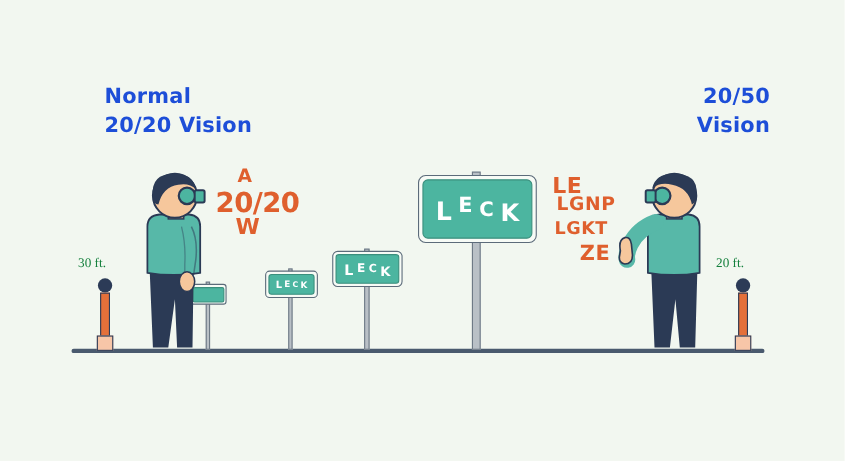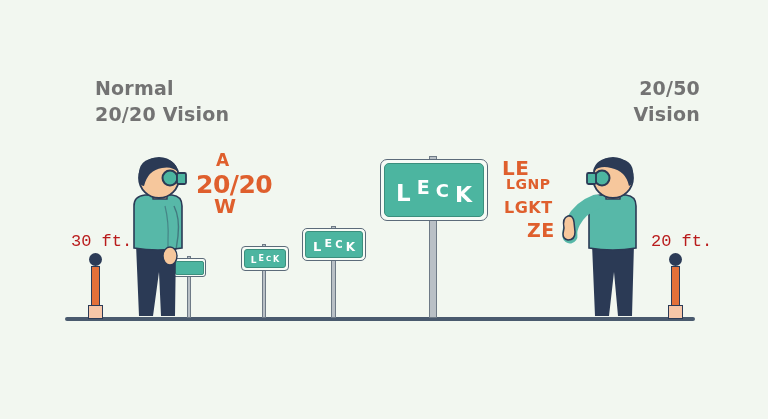--- a/index.html
+++ b/index.html
@@ -14,36 +14,36 @@
     background: #f2f7f0;
     overflow: hidden;
     font-family: "DejaVu Sans", sans-serif;
   }
 
   
   .title {
     position: absolute;
     font-family: "DejaVu Sans", sans-serif;
     font-weight: bold;
-    color: #737373;
+    color: #1d4ed8;
     font-size: 19px;
     line-height: 26px;
     letter-spacing: 0.2px;
     white-space: pre;
   }
   #title-left  { left: 95px; top: 75px; text-align: left; }
   #title-right { right: 68px; top: 75px; text-align: right; }
 
   
   .marker { position: absolute; }
   .marker-label {
     position: absolute;
-    font-size: 17px;
-    color: #b91c1c;
-    font-family: Liberation Mono, monospace;
+    font-size: 12px;
+    color: #15803d;
+    font-family: Liberation Serif, serif;
     white-space: nowrap;
   }
   .marker-dot {
     position: absolute;
     width: 13px; height: 13px;
     border-radius: 50%;
     background: #2c3b57;
   }
   .marker-post {
     position: absolute;
@@ -77,21 +77,21 @@
     color: #df5f2d;
     font-family: "DejaVu Sans", sans-serif;
     font-weight: bold;
     white-space: pre;
   }
   #oc-a    { left: 216px; top: 150px; font-size: 17px; }
   #oc-2020 { left: 196px; top: 170px; font-size: 25px; letter-spacing: -0.5px; }
   #oc-w    { left: 214px; top: 194px; font-size: 20px; }
 
   #rc-r1 { left: 502px; top: 156px; font-size: 20px; letter-spacing: 0.5px; }
-  #rc-r2 { left: 506px; top: 176px; font-size: 14px; letter-spacing: 0.5px; }
+  #rc-r2 { left: 506px; top: 176px; font-size: 17px; letter-spacing: 0.5px; }
   #rc-r3 { left: 504px; top: 198px; font-size: 16px; letter-spacing: 0.5px; }
   #rc-r4 { left: 503px; top: 219px; font-size: 19px; letter-spacing: 0.5px; margin-left: 24px; }
 
   
   .sign { position: absolute; }
   .sign-pole {
     position: absolute;
     background: #b9c0c6;
     border: 1.4px solid #6e7a86;
     box-sizing: border-box;

